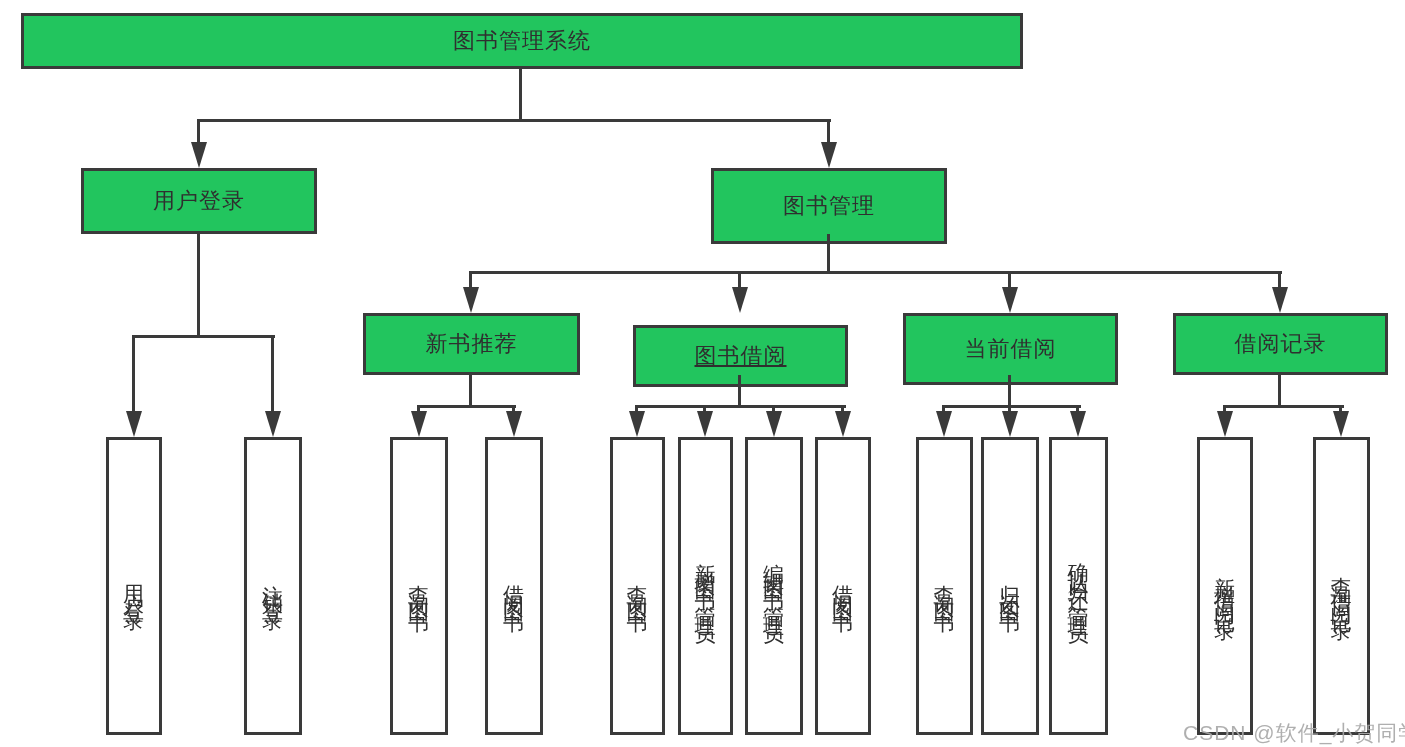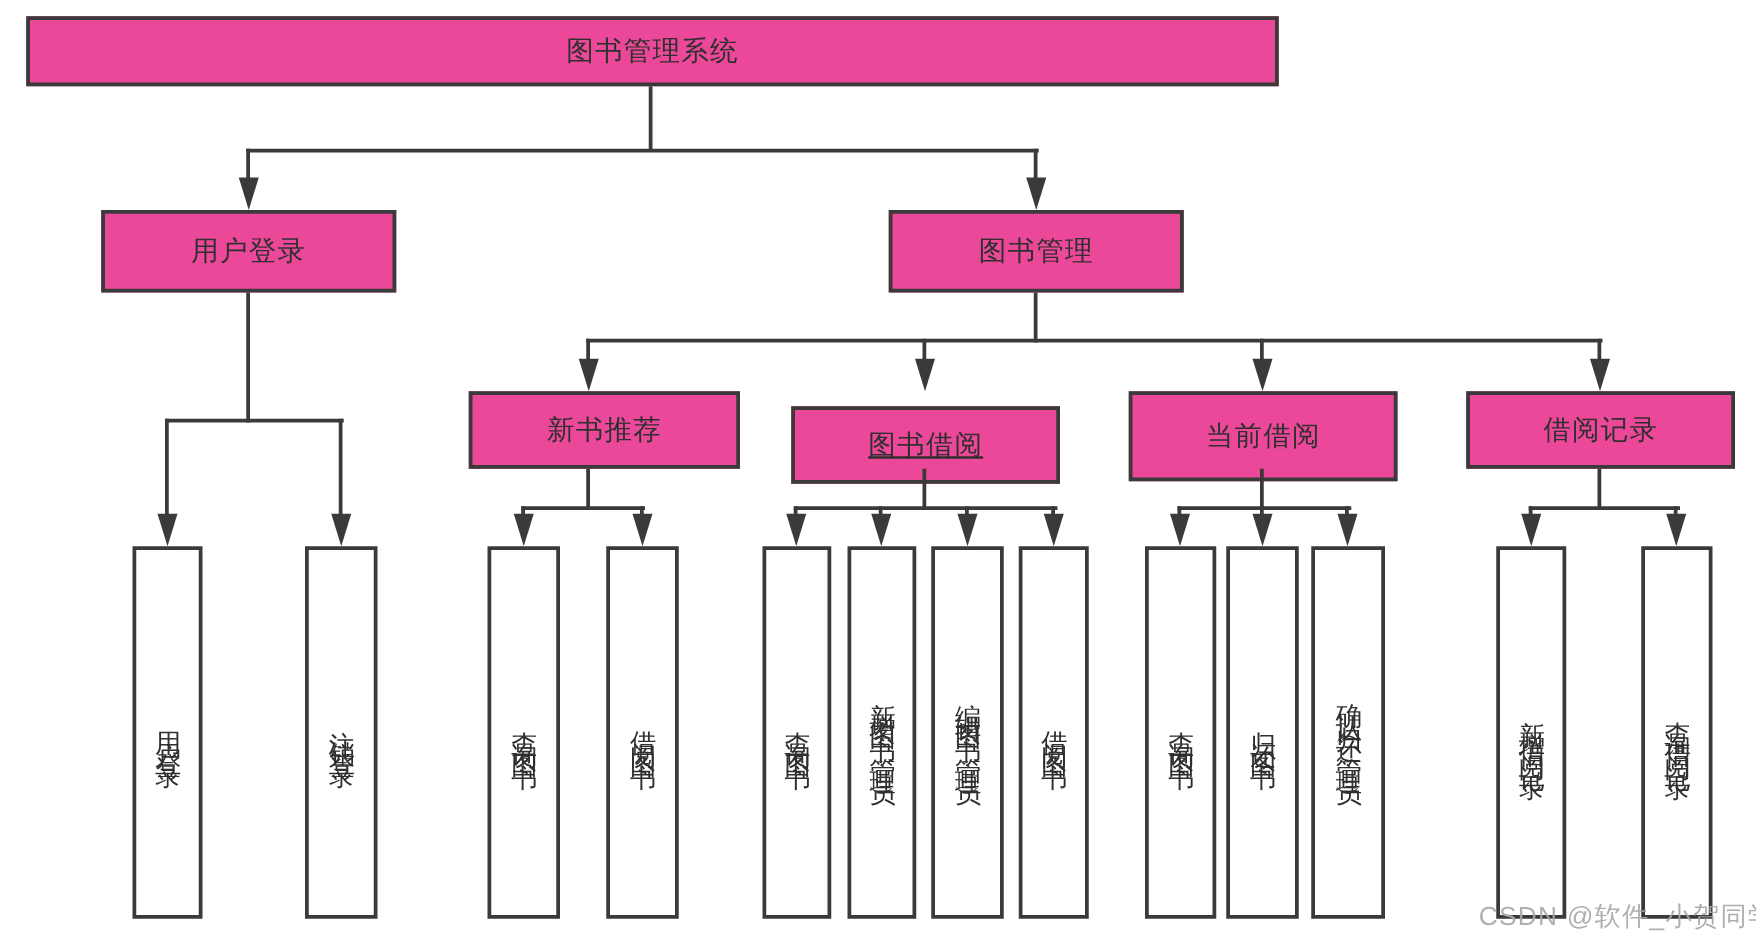--- a/index.html
+++ b/index.html
@@ -12,21 +12,21 @@
   body{font-family:"Liberation Sans","DejaVu Sans",sans-serif;}
   .canvas{
     position:relative;
     width:1405px;height:747px;
     background:#ffffff;
     overflow:hidden;
   }
   
   .hbox{
     position:absolute;
-    background:#ec4899;
+    background:#22c55e;
     border:3px solid var(--line);
     display:flex;align-items:center;justify-content:center;
     color:var(--text);
     font-size:22px;
     letter-spacing:1px;
     white-space:nowrap;
   }
   
   .vbox{
     position:absolute;
@@ -75,21 +75,21 @@
     <div class="vl" style="left:519px;top:69px;height:52px;"></div>
     <div class="hl" style="left:197px;top:119px;width:634px;"></div>
     <div class="vl" style="left:197px;top:119px;height:32px;"></div>
     <div class="arr" style="left:191px;top:142px;"></div>
     <div class="vl" style="left:827px;top:119px;height:32px;"></div>
     <div class="arr" style="left:821px;top:142px;"></div>
   </div>
 
   <div class="hbox" style="left:81px;top:168px;width:236px;height:66px;">用户登录</div>
 
-  <div class="hbox" style="left:711px;top:168px;width:236px;height:66px;">图书管理</div>
+  <div class="hbox" style="left:711px;top:168px;width:236px;height:76px;">图书管理</div>
 
   <div>
     <div class="vl" style="left:197px;top:234px;height:104px;"></div>
     <div class="hl" style="left:132px;top:335px;width:143px;"></div>
     <div class="vl" style="left:132px;top:335px;height:82px;"></div>
     <div class="arr" style="left:126px;top:411px;"></div>
     <div class="vl" style="left:271px;top:335px;height:82px;"></div>
     <div class="arr" style="left:265px;top:411px;"></div>
   </div>
 
@@ -99,21 +99,21 @@
     <div class="vl" style="left:469px;top:271px;height:24px;"></div>
     <div class="arr" style="left:463px;top:287px;"></div>
     <div class="vl" style="left:738px;top:271px;height:24px;"></div>
     <div class="arr" style="left:732px;top:287px;"></div>
     <div class="vl" style="left:1008px;top:271px;height:24px;"></div>
     <div class="arr" style="left:1002px;top:287px;"></div>
     <div class="vl" style="left:1278px;top:271px;height:24px;"></div>
     <div class="arr" style="left:1272px;top:287px;"></div>
   </div>
 
-  <div class="hbox" style="left:363px;top:313px;width:217px;height:62px;margin-left:12px;">新书推荐</div>
+  <div class="hbox" style="left:363px;top:313px;width:217px;height:62px;">新书推荐</div>
   <div class="hbox" style="left:633px;top:325px;width:215px;height:62px;text-decoration:underline;">图书借阅</div>
   <div class="hbox" style="left:903px;top:313px;width:215px;height:72px;">当前借阅</div>
   <div class="hbox" style="left:1173px;top:313px;width:215px;height:62px;">借阅记录</div>
 
   <div>
     <div class="vl" style="left:469px;top:375px;height:33px;"></div>
     <div class="hl" style="left:417px;top:405px;width:99px;"></div>
     <div class="vl" style="left:417px;top:405px;height:14px;"></div>
     <div class="arr" style="left:411px;top:411px;"></div>
     <div class="vl" style="left:512px;top:405px;height:14px;"></div>

